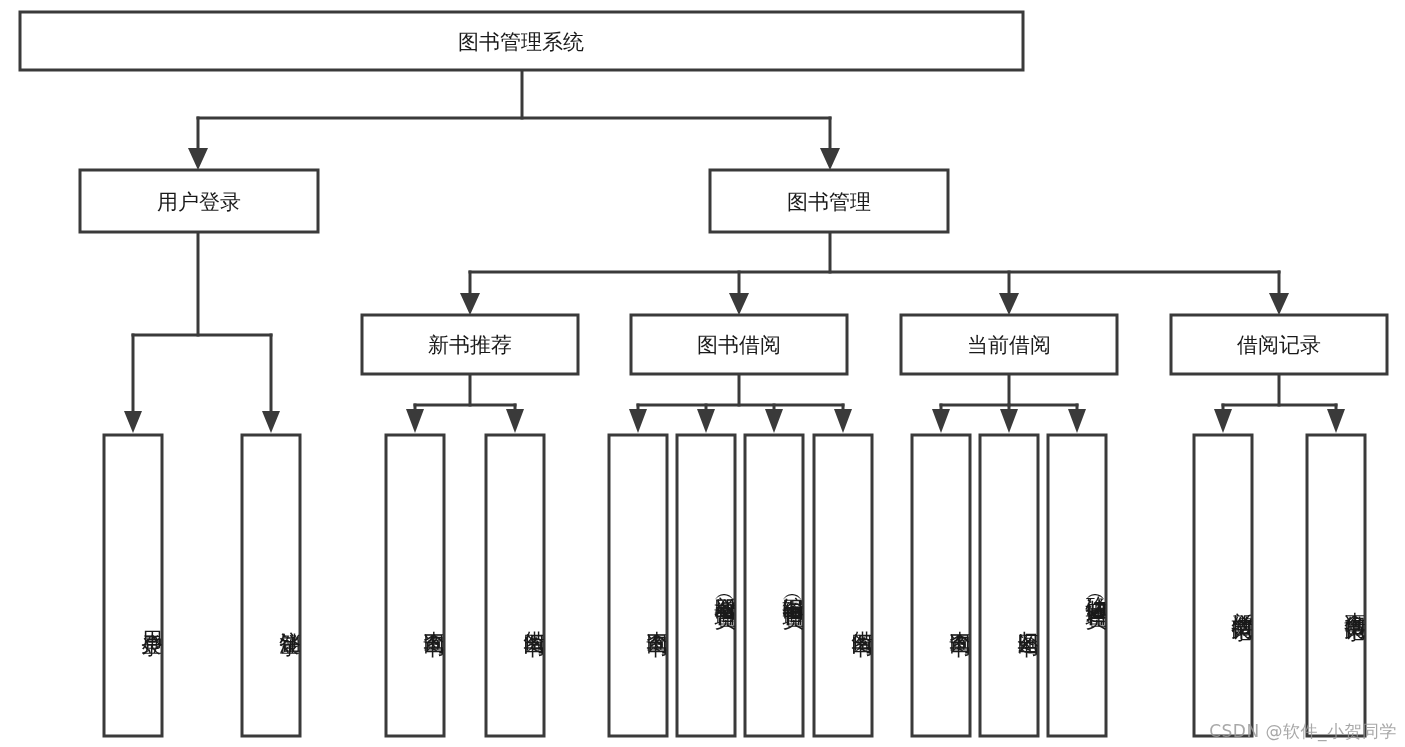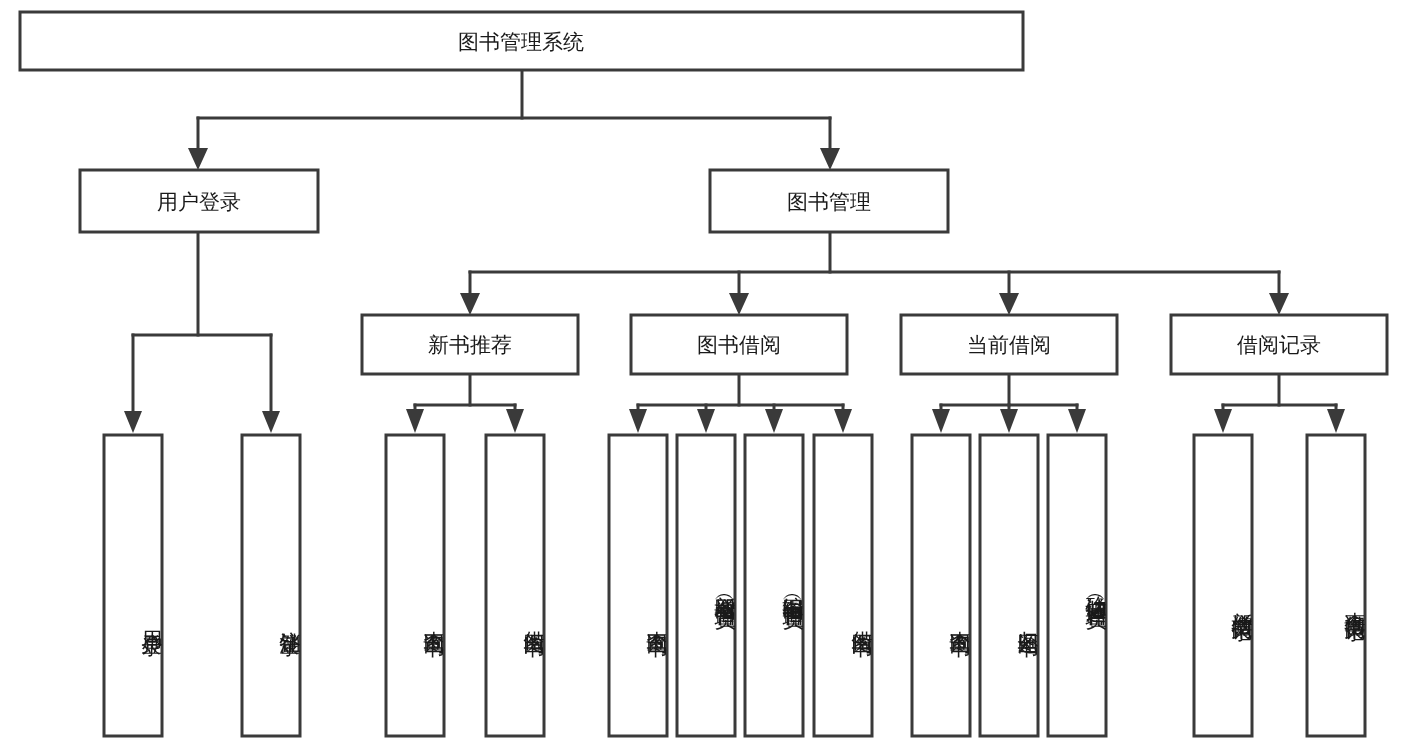--- a/index.html
+++ b/index.html
@@ -209,13 +209,14 @@
   <div class="leaf-label-wrap" style="left:745px; top:443px; width:58px; height:290px;">编辑图书（管理员）</div>
   <div class="leaf-label-wrap" style="left:814px; top:500px; width:58px; height:236px;">借阅图书</div>
 
   <div class="leaf-label-wrap" style="left:912px; top:500px; width:58px; height:236px;">查询图书</div>
   <div class="leaf-label-wrap" style="left:980px; top:500px; width:58px; height:236px;">归还图书</div>
   <div class="leaf-label-wrap" style="left:1048px; top:443px; width:58px; height:290px;">确认归还（管理员）</div>
 
   <div class="leaf-label-wrap" style="left:1194px; top:465px; width:58px; height:271px;">新增借阅记录</div>
   <div class="leaf-label-wrap" style="left:1307px; top:465px; width:58px; height:271px;">查询借阅记录</div>
 
+  <div class="watermark">CSDN @软件_小贺同学</div>
 </div>
 
 </body></html>

